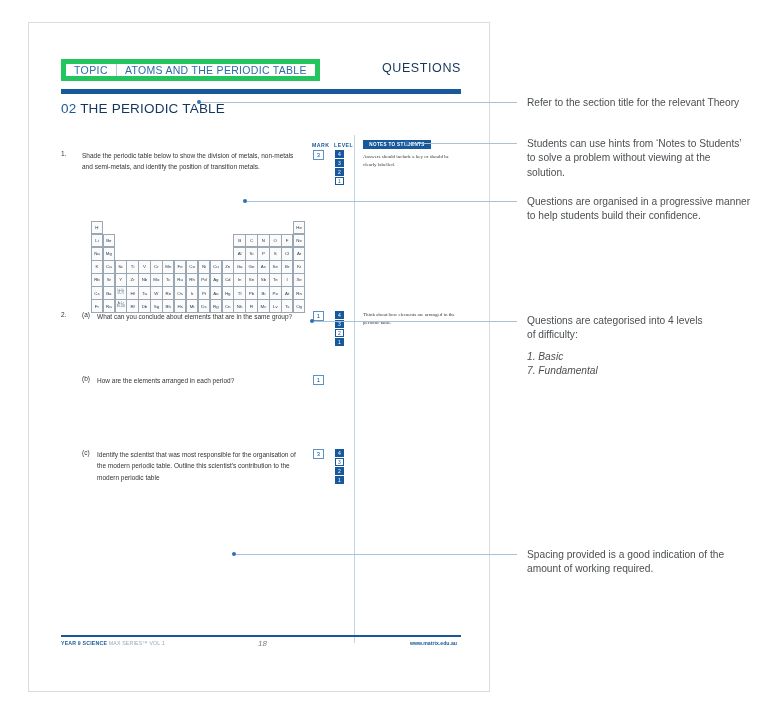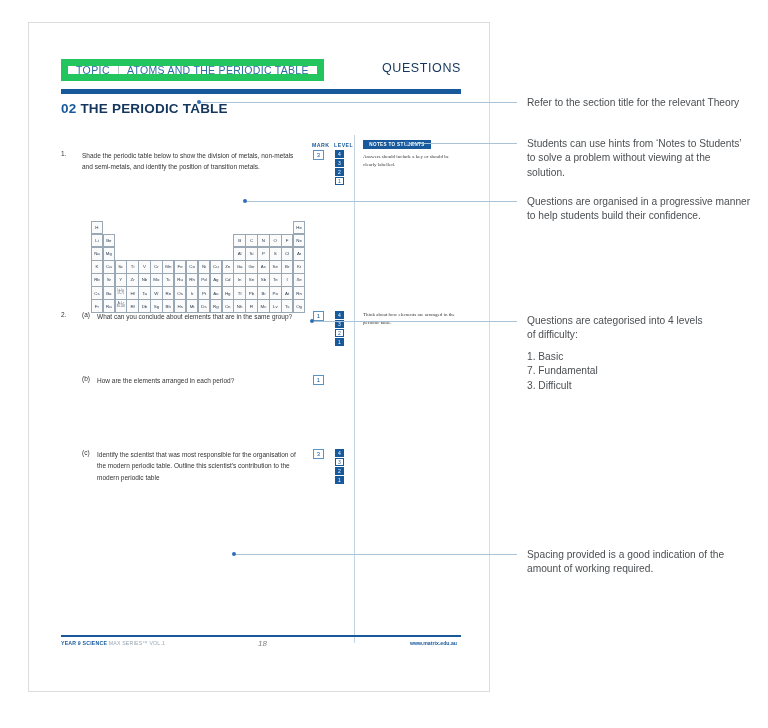--- a/index.html
+++ b/index.html
@@ -10,39 +10,39 @@
   }
   .page{
     position:absolute;left:28px;top:22px;width:462px;height:670px;
     background:#fff;border:1px solid #dcdcdc;box-sizing:border-box;
   }
 
   
   .topic-row{position:absolute;left:32px;top:36px;width:400px;height:24px;}
   .topic-box{
     display:inline-flex;align-items:stretch;height:22px;
-    border:7px solid #22c55e;box-sizing:border-box;vertical-align:top;
+    border:5px solid #22c55e;box-sizing:border-box;vertical-align:top;
   }
   .topic-label{
     display:flex;align-items:center;padding:0 8px;font-size:10.5px;
     letter-spacing:.4px;color:#2b6ca3;
   }
   .topic-value{
     display:flex;align-items:center;padding:0 8px;font-size:10.5px;
     letter-spacing:.3px;color:#2b6ca3;border-left:1px solid #b9c6d2;
   }
   .questions-word{
     position:absolute;right:0;top:2px;font-size:12.5px;font-weight:normal;
     color:#14365c;letter-spacing:.6px;
   }
   .header-bar{
     position:absolute;left:32px;top:66px;width:400px;height:5px;background:#17599b;
   }
   .section-title{
-    position:absolute;left:32px;top:78px;font-size:13.5px;font-weight:bold;
+    position:absolute;left:32px;top:78px;font-size:13.5px;font-weight:normal;
     color:#14365c;letter-spacing:.2px;white-space:nowrap;
   }
   .section-title .num{color:#17599b;}
 
   
   .col-mark,.col-level{
     position:absolute;font-size:5.2px;font-weight:bold;color:#17599b;letter-spacing:.5px;
   }
   .col-mark{left:283px;top:119px;}
   .col-level{left:305px;top:119px;}
@@ -353,19 +353,18 @@
 <div class="callout-line" style="left:236px;top:554px;width:281px;"></div>
 
 <div class="ann" style="left:527px;top:96px;width:232px;">Refer to the section title for the relevant Theory</div>
 
 <div class="ann" style="left:527px;top:137px;width:224px;">Students can use hints from ‘Notes to Students’ to solve a problem without viewing at the solution.</div>
 
 <div class="ann" style="left:527px;top:195px;width:232px;">Questions are organised in a progressive manner to help students build their confidence.</div>
 
 <div class="ann" style="left:527px;top:314px;width:180px;">Questions are categorised into 4 levels of difficulty:</div>
 
-<ul class="ann ann-list" style="left:527px;top:350px;width:180px;">
+<ul class="ann ann-list" style="left:527px;top:350px;width:180px;font-style:italic;">
   <li>1. Basic</li>
   <li>7. Fundamental</li>
-  <li>3. Difficult</li>
 </ul>
 
 <div class="ann" style="left:527px;top:548px;width:232px;">Spacing provided is a good indication of the amount of working required.</div>
 
 </body></html>

